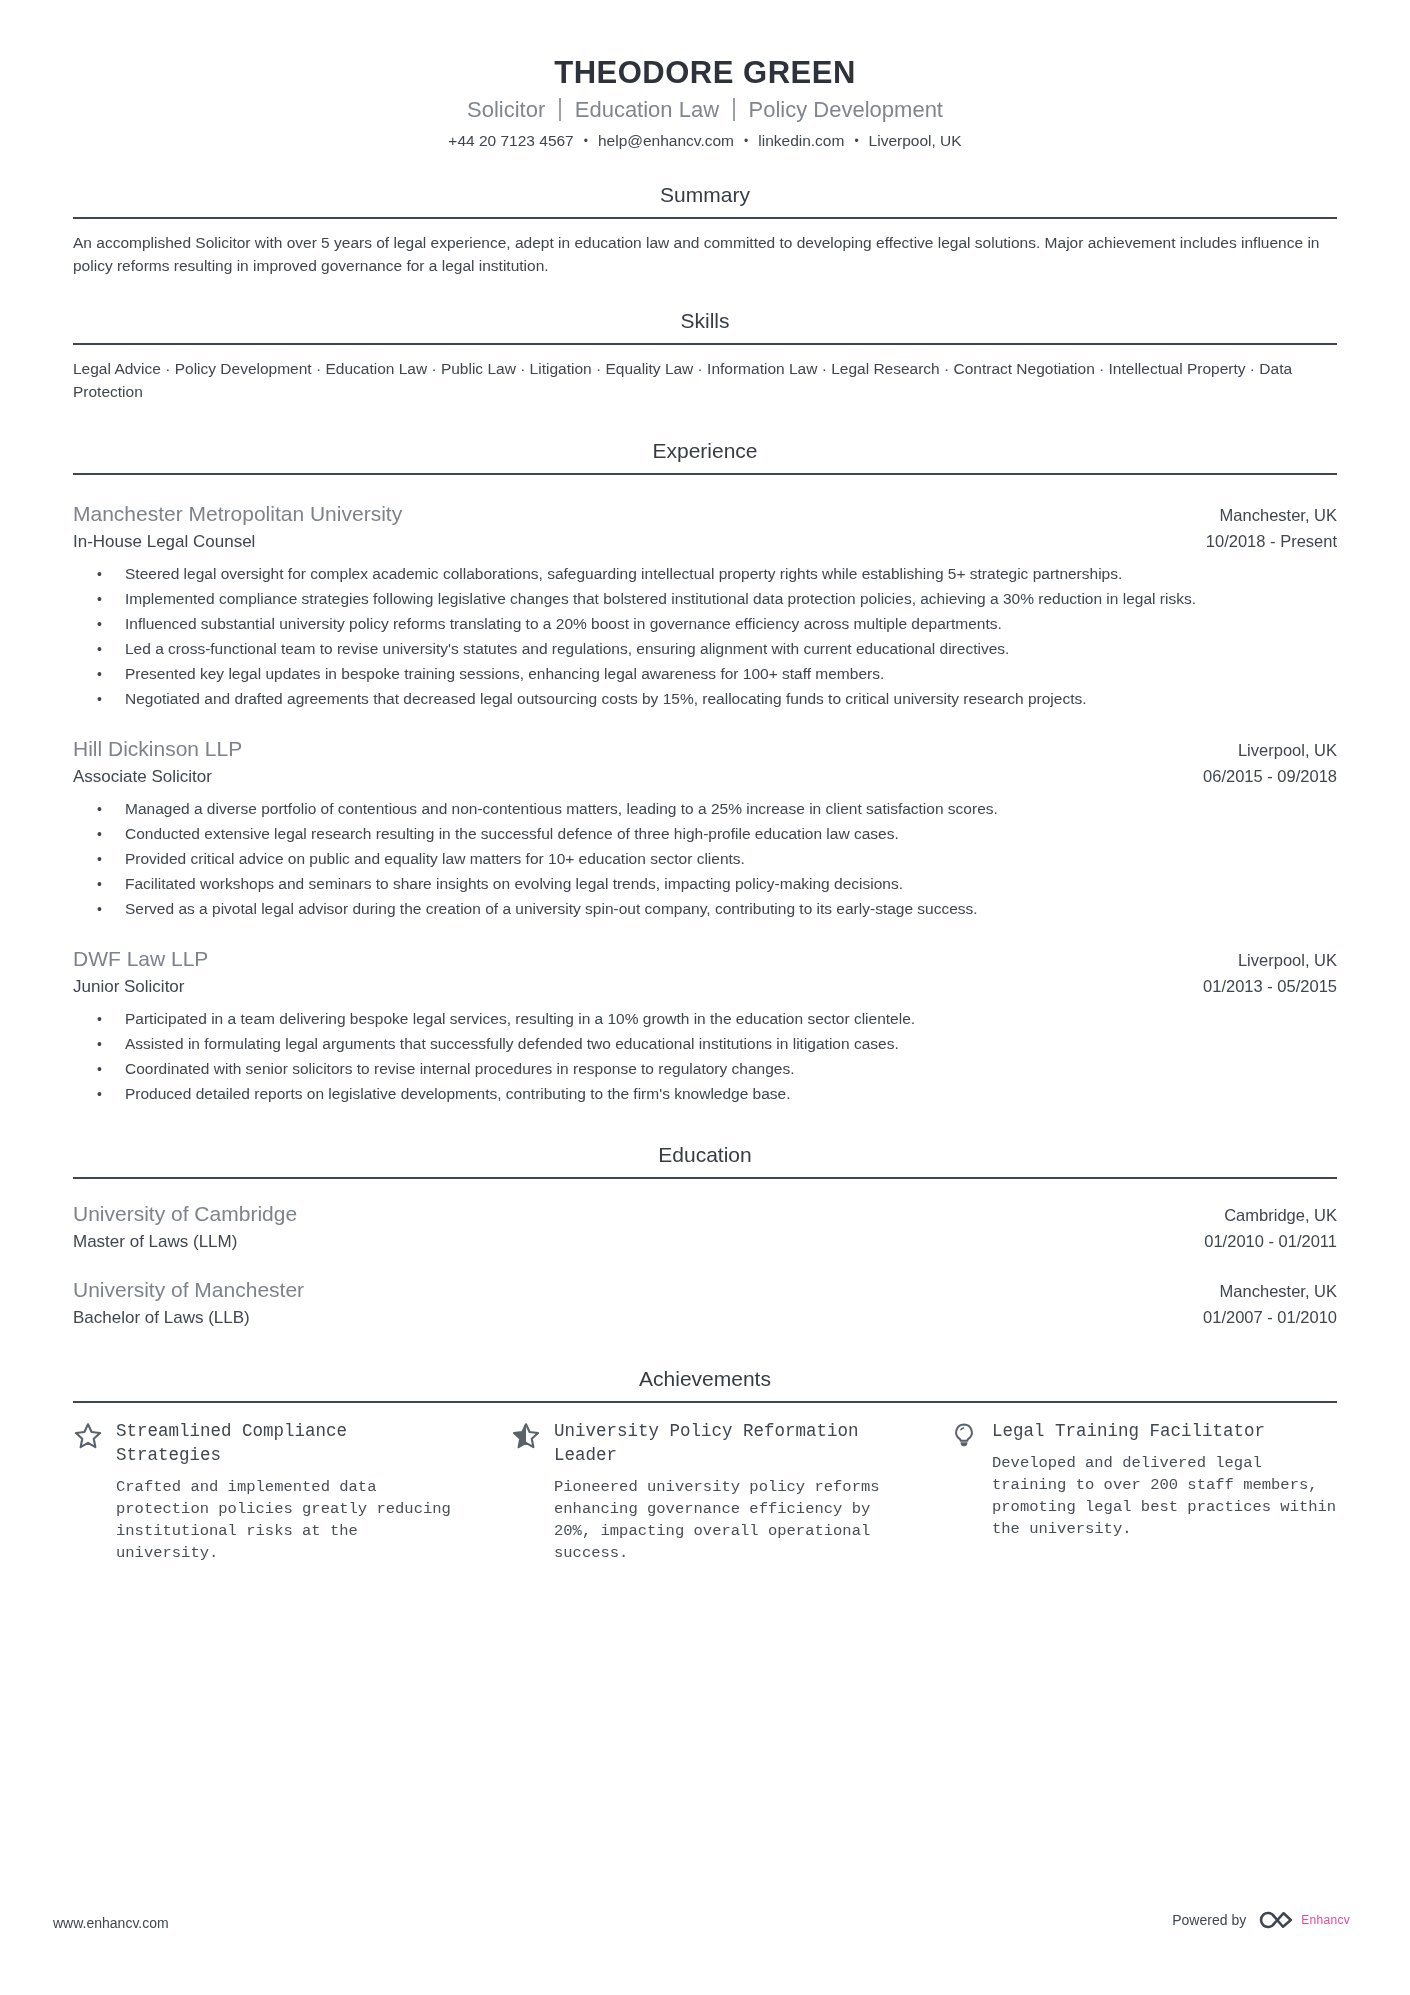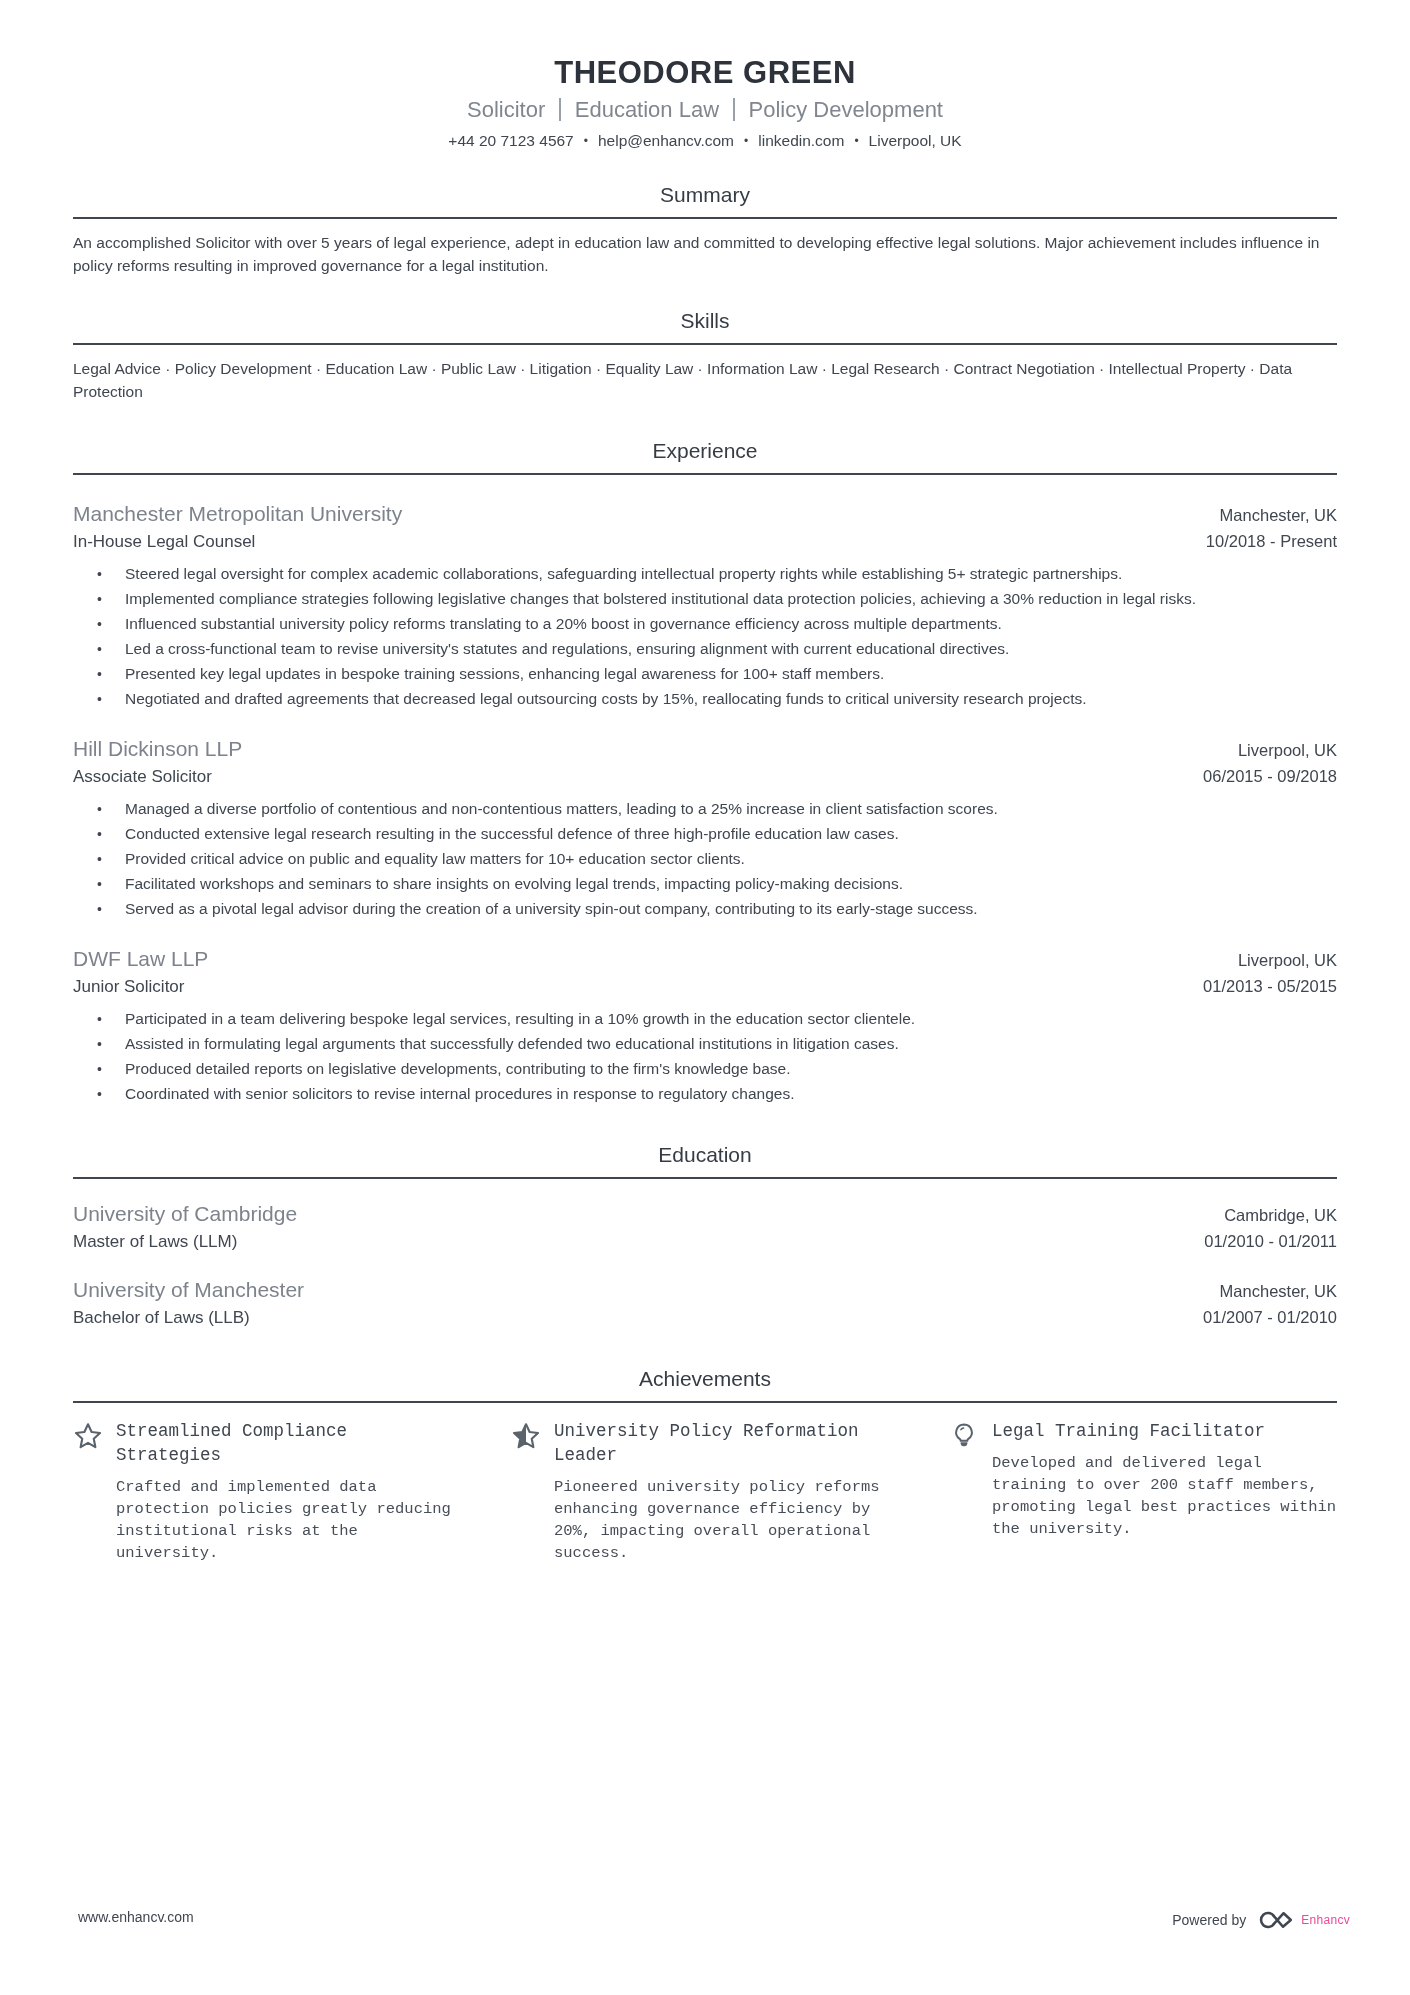--- a/index.html
+++ b/index.html
@@ -56,22 +56,22 @@
 
   
   .ach-grid { display: grid; grid-template-columns: repeat(3, 1fr); column-gap: 50px; margin-top: 16px; }
   .ach { display: flex; gap: 13px; font-family: Liberation Mono, monospace; }
   .ach .ico { flex: 0 0 30px; padding-top: 2px; }
   .ach h3 { margin: 0 0 9px; font-size: 17.5px; font-weight: 500; color: #3f4650; line-height: 24px; }
   .ach p { margin: 0; font-size: 15.5px; line-height: 22px; color: #474e58; }
 
   
   .foot {
-    position: absolute; left: 78px; right: 60px; bottom: 34px;
-    display: flex; justify-content: space-between; align-items: flex-start;
+    position: absolute; left: 53px; right: 60px; bottom: 34px;
+    display: flex; justify-content: space-between; align-items: flex-end;
   }
   .foot .site { font-size: 14px; color: #3f4650; text-decoration: none; }
   .pby { display: flex; align-items: center; gap: 12px; }
   .pby .ptext { font-size: 14px; color: #3f4650; }
   .brand { display: flex; align-items: center; gap: 7px; }
   .brand .bword { font-size: 12px; font-weight: 400; letter-spacing: 0.3px; color: #ec4899; }
   svg.glyph { display: block; }
 </style>
 </head>
 <body>
@@ -140,22 +140,22 @@
             <span class="company">DWF Law LLP</span>
             <span class="loc">Liverpool, UK</span>
           </div>
           <div class="entry-row">
             <span class="role">Junior Solicitor</span>
             <span class="dates">01/2013 - 05/2015</span>
           </div>
           <ul class="bullets">
             <li>Participated in a team delivering bespoke legal services, resulting in a 10% growth in the education sector clientele.</li>
             <li>Assisted in formulating legal arguments that successfully defended two educational institutions in litigation cases.</li>
+            <li>Coordinated with senior solicitors to revise internal procedures in response to regulatory changes.</li>
             <li>Produced detailed reports on legislative developments, contributing to the firm's knowledge base.</li>
-            <li>Coordinated with senior solicitors to revise internal procedures in response to regulatory changes.</li>
           </ul>
         </div>
       </div>
   </section>
 
   <section class="sec-education">
     <h2>Education</h2>
     <hr class="rule">
     <div id="education-entries">
         <div class="entry edu-entry">

